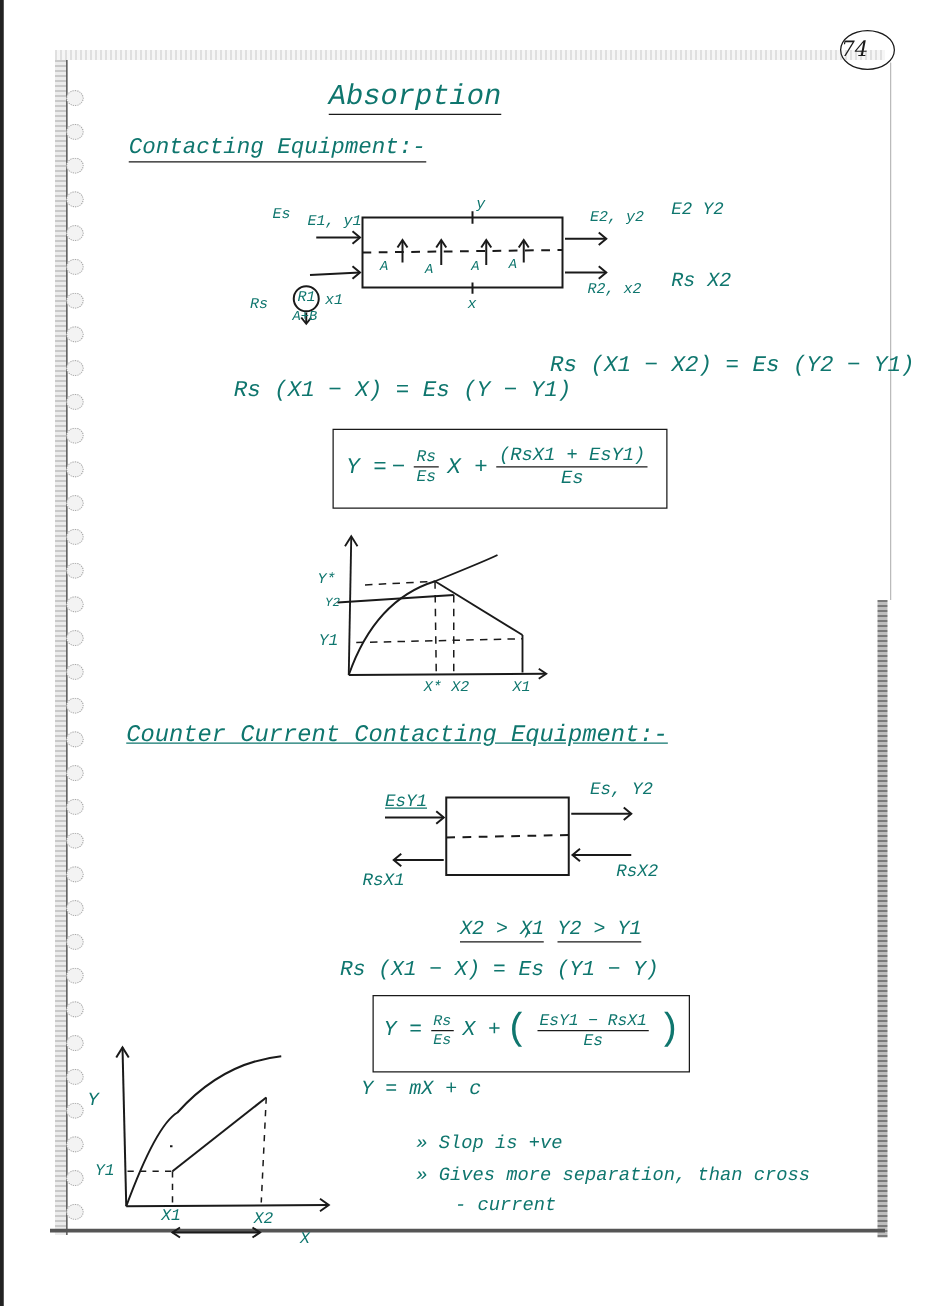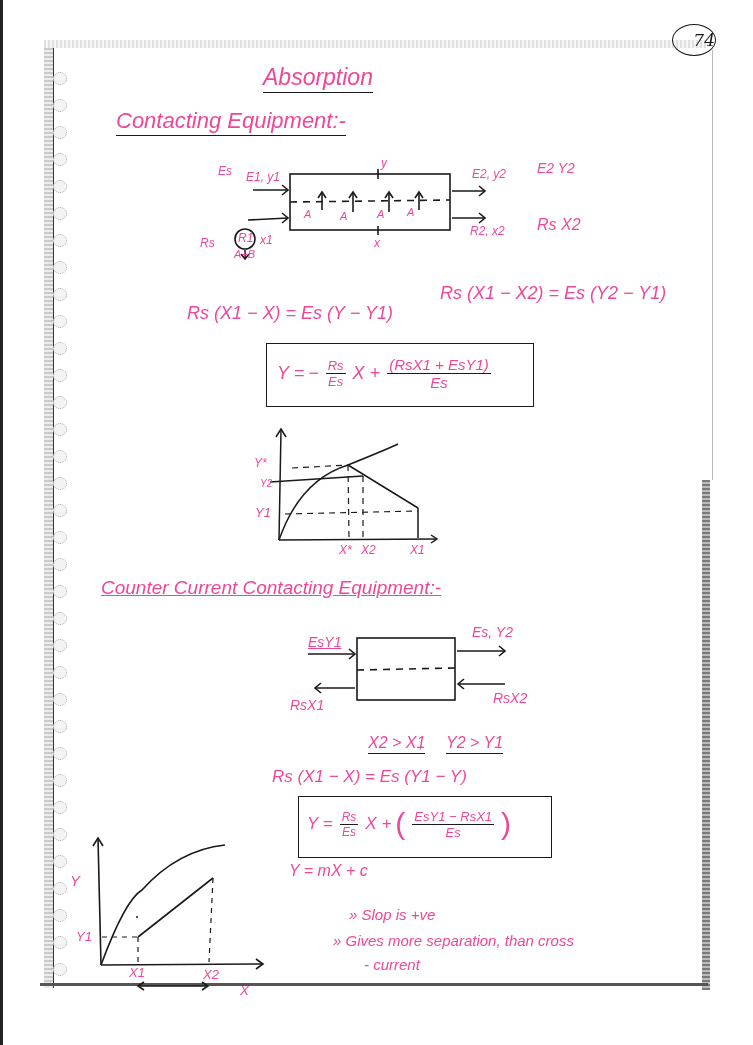--- a/index.html
+++ b/index.html
@@ -35,28 +35,28 @@
     background: #bbb;
   }
   .bottom-edge {
     position: absolute; left: 40px; top: 983px; width: 668px; height: 3px; background: #555;
   }
   .hole {
     position: absolute; left: 53px; width: 12px; height: 11px; border-radius: 50%;
     border: 1.5px dotted #aaa; background: #f3f3f3;
   }
   .hw {
-    position: absolute; font-family: Liberation Sans, sans-serif; font-style: italic;
-    white-space: nowrap; color: #ec4899;
+    position: absolute; font-family: Liberation Mono, monospace; font-style: italic;
+    white-space: nowrap; color: #0f766e;
   }
   .underline { border-bottom: 1.5px solid #1a1a1a; padding-bottom: 1px; }
   .page-number {
     position: absolute; left: 672px; top: 24px; width: 42px; height: 30px;
     border: 1.6px solid #1a1a1a; border-radius: 50%;
-    font-size: 17px; text-align: right; line-height: 30px; font-style: italic;
+    font-size: 17px; text-align: left; line-height: 30px; font-style: italic;
   }
   .eq-box { position: absolute; border: 1.6px solid #1a1a1a; }
   .frac {
     display: inline-block; vertical-align: middle; text-align: center; margin: 0 3px;
   }
   .frac .num { display: block; border-bottom: 1.4px solid #1a1a1a; padding: 0 2px; }
   .frac .den { display: block; padding: 0 2px; }
   svg { position: absolute; overflow: visible; }
 </style>
 </head>
@@ -104,21 +104,21 @@
   <div class="hole" style="top:882px"></div>
   <div class="hole" style="top:909px"></div>
   <div class="hole" style="top:936px"></div>
   <div class="hole" style="top:963px"></div>
 </div>
 
 <div class="page-number">74</div>
 
 <div class="hw underline" style="left:263px; top:64px; font-size:23px;">Absorption</div>
 
-<div class="hw underline" style="left:103px; top:108px; font-size:22px;margin-left:13px;">Contacting Equipment:-</div>
+<div class="hw underline" style="left:103px; top:108px; font-size:18px;">Contacting Equipment:-</div>
 
 <div>
   <svg style="left:0; top:0;" width="753" height="1045">
     <g stroke="#1a1a1a" stroke-width="1.6" fill="none">
       <rect x="290" y="174" width="160" height="56"></rect>
       <line x1="290" y1="202" x2="450" y2="200" stroke-dasharray="7 6"></line>
       <line x1="378" y1="169" x2="378" y2="179"></line>
       <line x1="378" y1="226" x2="378" y2="235"></line>
 
       <line x1="253" y1="190" x2="288" y2="190"></line>
@@ -252,21 +252,21 @@
     <span class="frac" style="font-size:13px;">
       <span class="num">EsY1 − RsX1</span>
       <span class="den">Es</span>
     </span>
     <span style="font-size:30px; font-style:normal;">)</span>
   </div>
 </div>
 
 <div class="hw" style="left:289px; top:862px; font-size:16px;">Y = mX + c</div>
 
-<div class="hw" style="left:349px; top:906px; font-size:15px;">» Slop is +ve</div>
+<div class="hw" style="left:333px; top:906px; font-size:15px;">» Slop is +ve</div>
 <div class="hw" style="left:333px; top:932px; font-size:15px;">» Gives more separation, than cross</div>
 <div class="hw" style="left:336px; top:956px; font-size:15px;margin-left:28px;">- current</div>
 
 <div>
   <svg style="left:0; top:0;" width="753" height="1045">
     <g stroke="#1a1a1a" stroke-width="1.6" fill="none">
       <line x1="101" y1="965" x2="98" y2="838"></line>
         <polyline points="93,846 98,838 103,846"></polyline>
       <line x1="101" y1="965" x2="262" y2="964"></line>
         <polyline points="256,959 263,964 256,969"></polyline>

